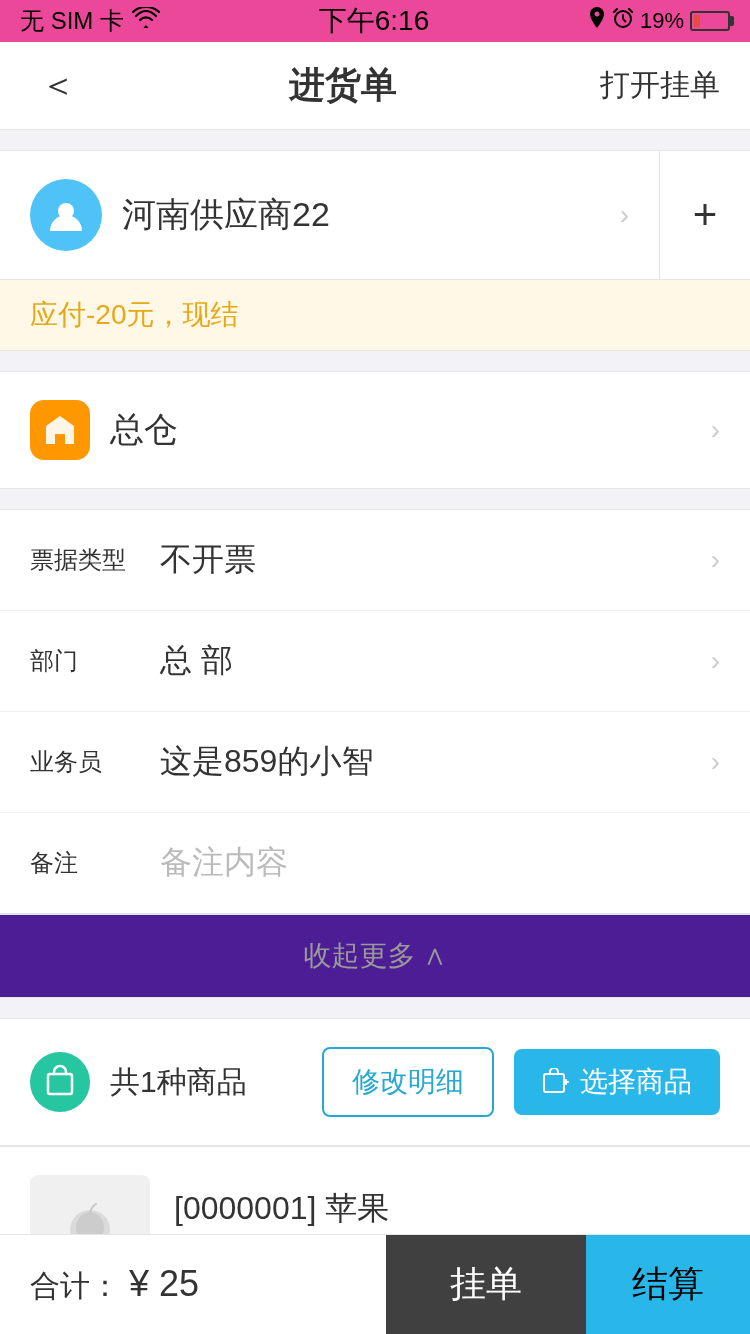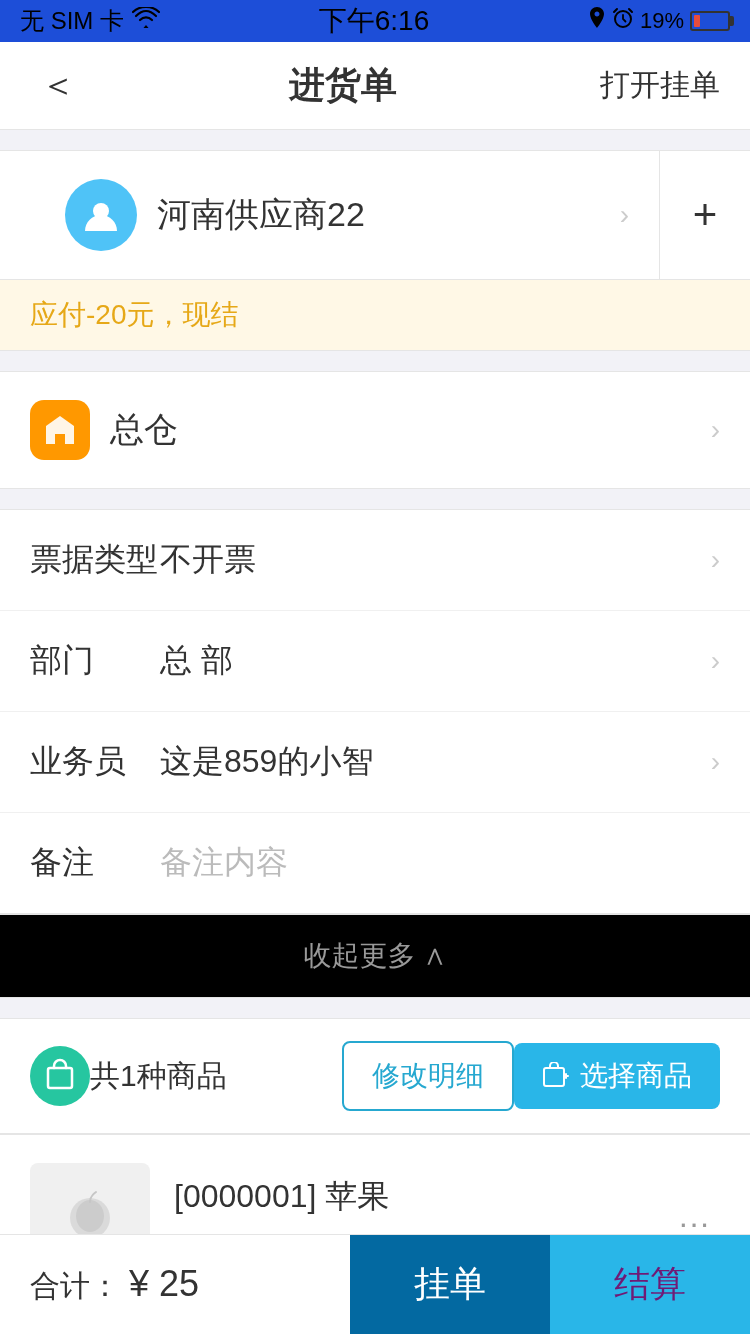--- a/index.html
+++ b/index.html
@@ -10,21 +10,21 @@
       font-family: -apple-system, "PingFang SC", "Helvetica Neue", sans-serif;
       background: #f2f2f7;
       font-size: 32px;
       color: #333;
     }
 
     
     .status-bar {
       width: 750px;
       height: 42px;
-      background: #1d4ed8;
+      background: #ec4899;
       display: flex;
       align-items: center;
       justify-content: space-between;
       padding: 0 20px;
       font-size: 24px;
       color: #000;
     }
     .status-left { display: flex; align-items: center; gap: 8px; }
     .status-center { font-size: 28px; font-weight: 500; }
     .status-right { display: flex; align-items: center; gap: 6px; font-size: 22px; }
@@ -90,21 +90,20 @@
       display: flex;
       align-items: stretch;
     }
     .supplier-main {
       flex: 1;
       display: flex;
       align-items: center;
       padding: 28px 30px;
       border-right: 1px solid #e5e5e5;
       cursor: pointer;
-      margin-left: 35px;
     }
     .supplier-avatar {
       width: 72px; height: 72px;
       border-radius: 50%;
       background: #4fc3f7;
       display: flex; align-items: center; justify-content: center;
       margin-right: 20px;
       flex-shrink: 0;
     }
     .supplier-avatar svg { width: 40px; height: 40px; }
@@ -168,54 +167,55 @@
     }
     .form-row {
       display: flex;
       align-items: center;
       padding: 28px 30px;
       border-bottom: 1px solid #f0f0f0;
       cursor: pointer;
     }
     .form-row:last-child { border-bottom: none; }
     .form-label {
-      font-size: 32px;
+      font-size: 24px;
       color: #333;
       width: 130px;
       flex-shrink: 0;
     }
     .form-value {
       flex: 1;
       font-size: 32px;
       color: #333;
     }
     .form-value.placeholder {
       color: #bbb;
     }
 
     
     .collapse-row {
-      background: #000000;
+      background: #4c1d95;
       border-top: 1px solid #e5e5e5;
       border-bottom: 1px solid #e5e5e5;
       padding: 22px 42px;
       text-align: center;
       font-size: 28px;
       color: #999;
       cursor: pointer;
     }
 
     
     .product-header {
       background: #fff;
       border-top: 1px solid #e5e5e5;
       border-bottom: 1px solid #e5e5e5;
       display: flex;
       align-items: center;
-      padding: 22px 30px;
+      padding: 28px 30px;
+      gap: 20px;
     }
     .product-count-icon {
       width: 60px; height: 60px;
       border-radius: 50%;
       background: #26c6a0;
       display: flex; align-items: center; justify-content: center;
       flex-shrink: 0;
     }
     .product-count-text {
       flex: 1;
@@ -305,31 +305,31 @@
       font-size: 36px;
       color: #333;
       font-weight: 400;
     }
     .total-count {
       font-size: 24px;
       color: #999;
     }
     .btn-hang {
       width: 200px;
-      background: #0369a1;
+      background: #404040;
       color: #fff;
       font-size: 36px;
       display: flex; align-items: center; justify-content: center;
       cursor: pointer;
       border: none;
     }
     .btn-checkout {
-      width: 200px;
+      width: 164px;
       background: #29b6e8;
-      color: #701a75;
+      color: #000000;
       font-size: 36px;
       display: flex; align-items: center; justify-content: center;
       cursor: pointer;
       border: none;
     }
 
     .main-content {
       padding-bottom: 100px;
     }
   </style>

